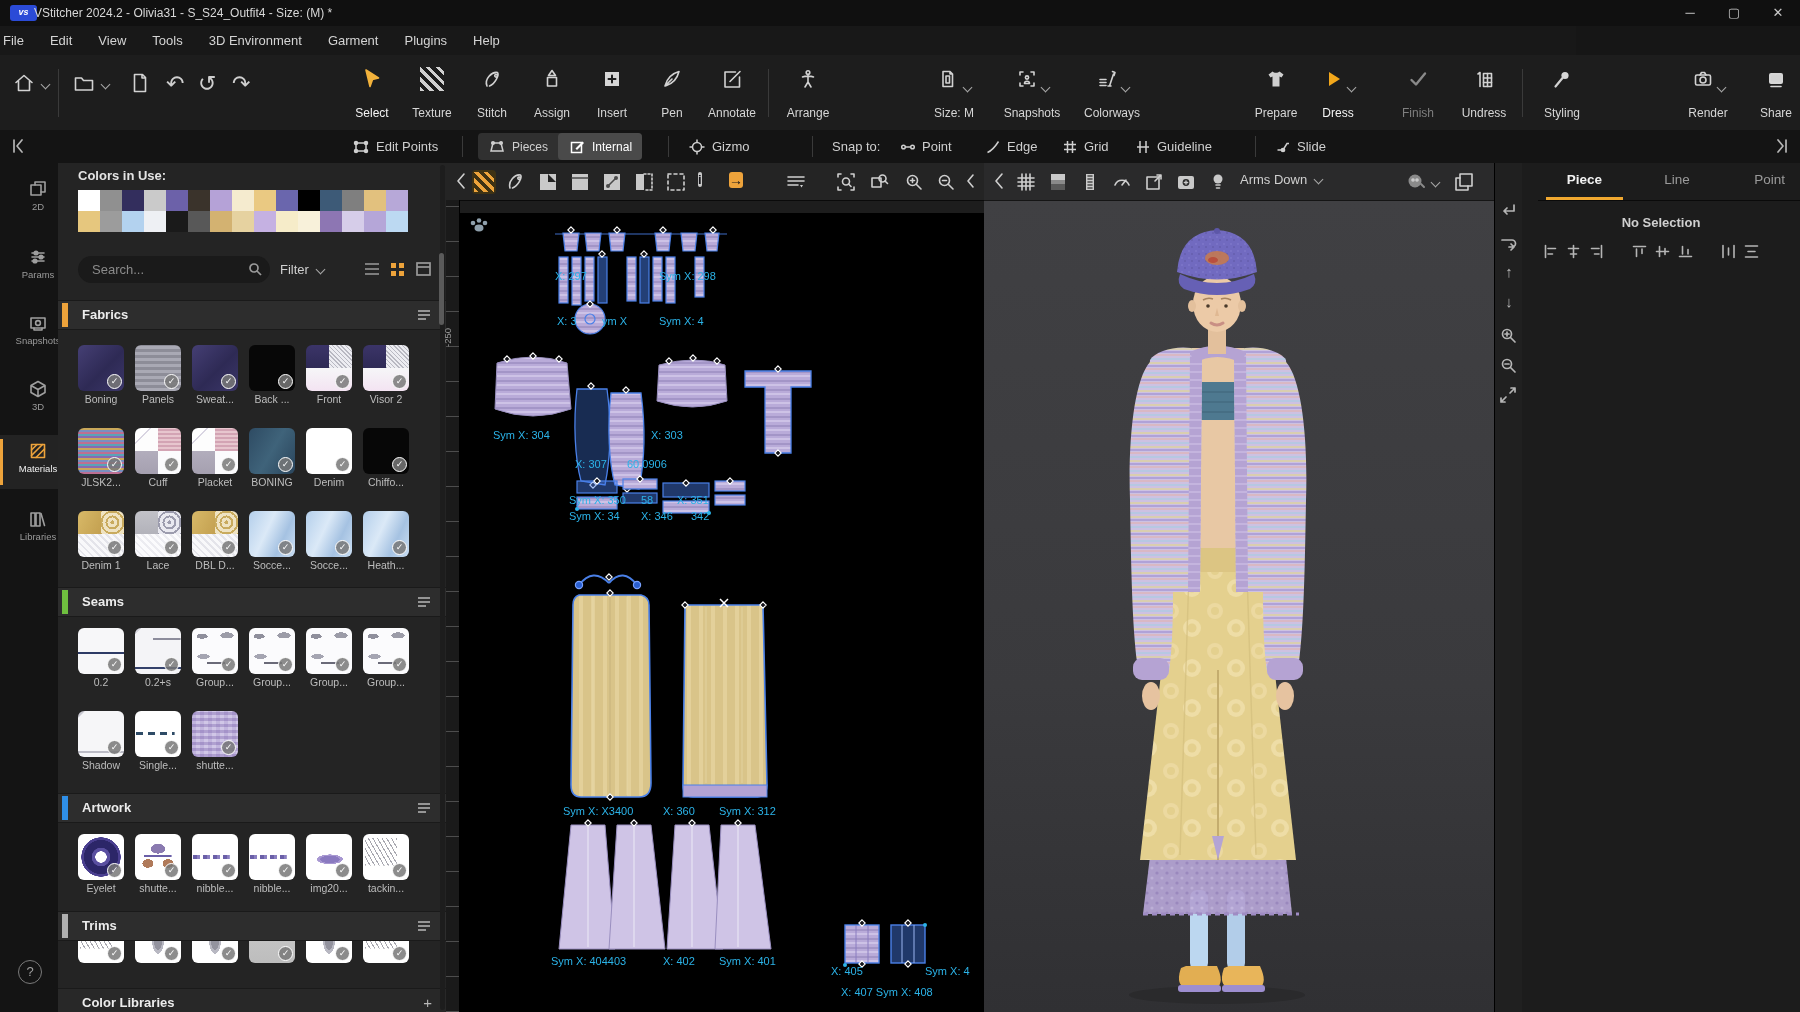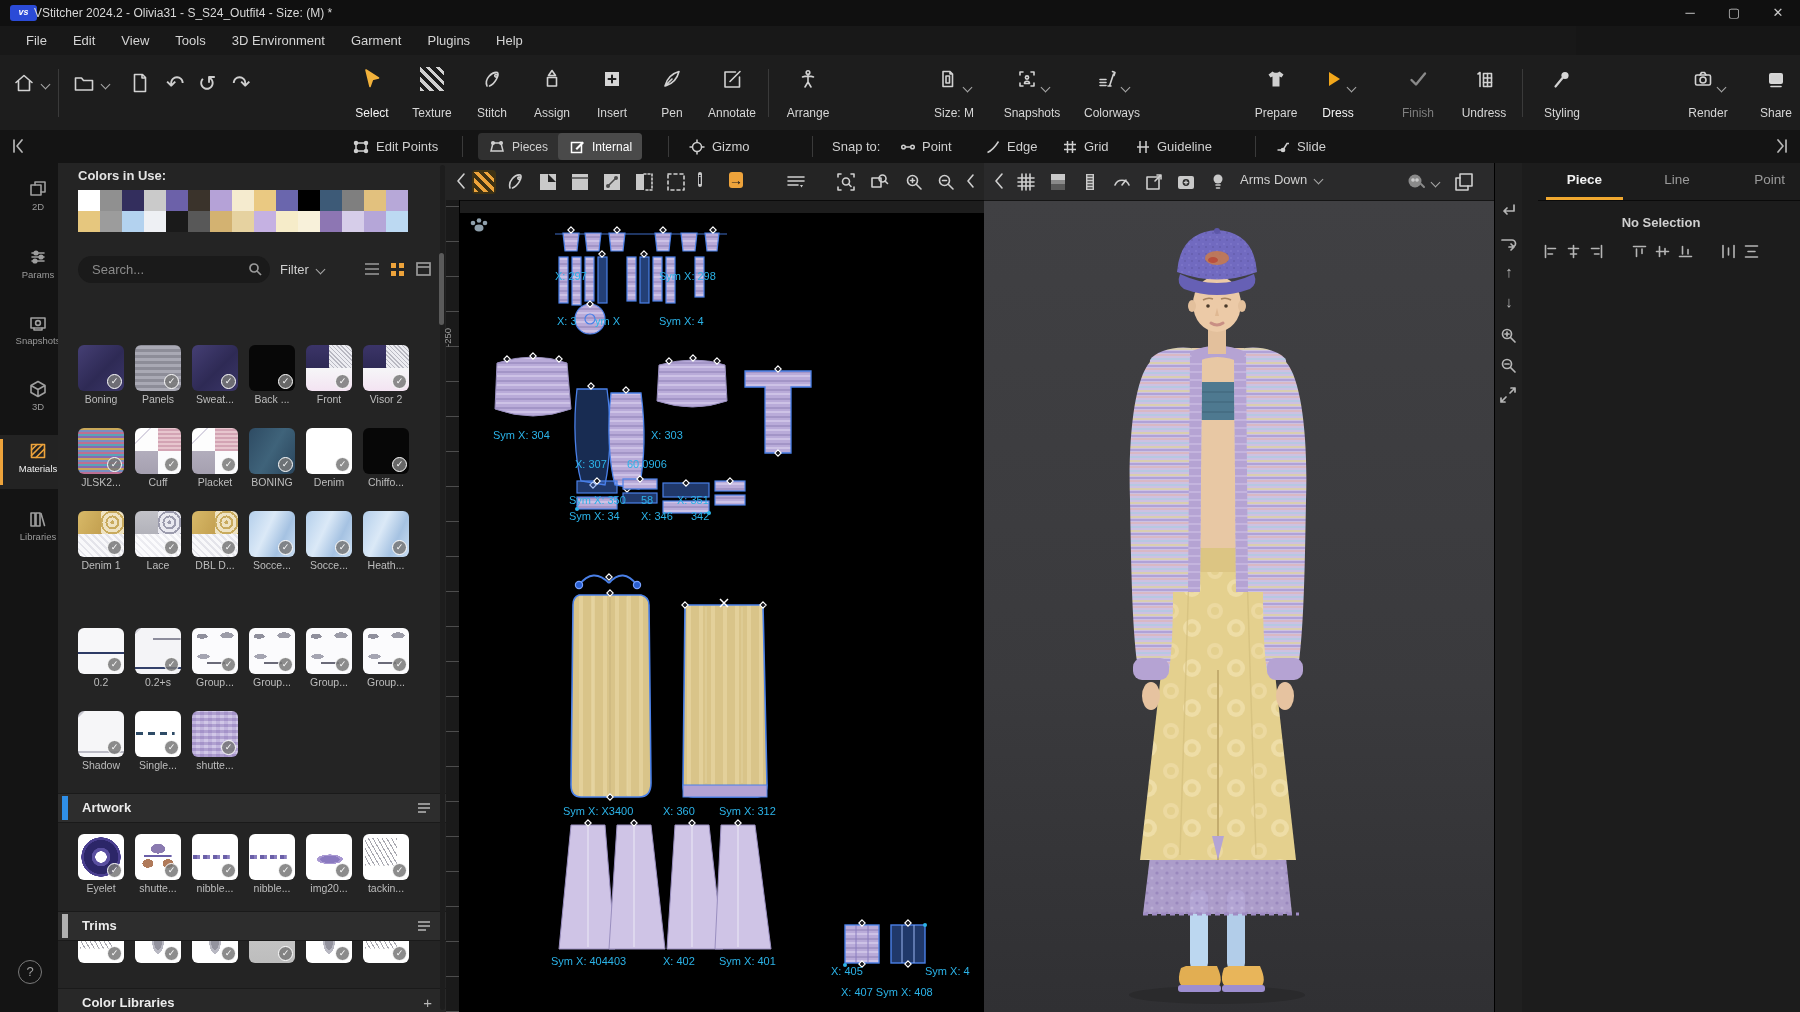--- a/index.html
+++ b/index.html
@@ -7,21 +7,21 @@
   #app{position:relative;width:1800px;height:1012px;background:#161616;overflow:hidden;color:#cfcfcf;font-size:12px;}
 
   
   #titlebar{position:absolute;left:0;top:0;width:1800px;height:26px;background:#101010;}
   .app-ico{position:absolute;left:10px;top:5px;width:27px;height:16px;background:#2b4bd7;border-radius:3px;color:#fff;
     font-size:9px;font-weight:bold;font-style:italic;text-align:center;line-height:15px;}
   #title-text{position:absolute;left:34px;top:6px;font-size:12px;color:#d8d8d8;white-space:nowrap;}
   .wbtn{position:absolute;top:0;width:44px;height:26px;text-align:center;line-height:25px;color:#c9c9c9;font-size:13px;}
 
   
-  #menubar{position:absolute;left:0;top:26px;width:1576px;height:29px;background:#181818;display:flex;align-items:center;padding-left:26px;box-sizing:border-box;gap:26px;}
+  #menubar{position:absolute;left:0;top:26px;width:1576px;height:29px;background:#181818;display:flex;align-items:center;padding-left:3px;box-sizing:border-box;gap:26px;}
   .menu-item{color:#d4d4d4;font-size:13px;}
 
   
   #toolbar{position:absolute;left:0;top:55px;width:1800px;height:75px;background:#1d1d1d;border-bottom:1px solid #0c0c0c;}
   .tbtn{position:absolute;top:8px;width:64px;height:60px;text-align:center;}
   .tbtn .ticon{display:block;height:36px;padding-top:4px;}
   .tlabel{display:block;margin-top:3px;font-size:12px;color:#d6d6d6;white-space:nowrap;}
   .tlabel.sel{color:#f5f5f5;}
   .tlabel.dim{color:#7f7f7f;}
   .tdiv{position:absolute;top:14px;width:1px;height:48px;background:#3a3a3a;}
@@ -564,20 +564,27 @@
           <path d="M2 4 H16 M2 9 H16 M2 14 H16"></path>
         </svg>
       <svg class="viewic on" style="left:331px">
           <path d="M2 3 H7 V8 H2 Z M10 3 H15 V8 H10 Z M2 11 H7 V16 H2 Z M10 11 H15 V16 H10 Z" fill="#eda33b" stroke="none"></path>
         </svg>
       <svg class="viewic" style="left:357px">
           <rect x="2" y="3" width="13" height="12"></rect>
           <path d="M2 7 H15"></path>
         </svg>
 
+      <div class="sec-header" style="top:137px">
+        <span class="bar" style="background:#eda33b"></span>
+        <span class="sec-title">Fabrics</span>
+        <svg class="sec-ic">
+            <path d="M2 3 H14 M2 7 H14 M2 11 H10"></path>
+          </svg>
+      </div>
       <div class="grid" id="grid-fabrics" style="top:182px">
           <div class="fab-item">
             <div class="thumb th-purple-fabric">
               <span class="badge">✓</span>
             </div>
             <div class="fab-label">Boning</div>
           </div>
           <div class="fab-item">
             <div class="thumb th-gray-stripe">
               <span class="badge">✓</span>
@@ -675,20 +682,27 @@
             <div class="fab-label">Socce...</div>
           </div>
           <div class="fab-item">
             <div class="thumb th-blue-satin">
               <span class="badge">✓</span>
             </div>
             <div class="fab-label">Heath...</div>
           </div>
         </div>
 
+      <div class="sec-header" style="top:424px">
+        <span class="bar" style="background:#6fbf3f"></span>
+        <span class="sec-title">Seams</span>
+        <svg class="sec-ic">
+            <path d="M2 3 H14 M2 7 H14 M2 11 H10"></path>
+          </svg>
+      </div>
       <div class="grid" id="grid-seams" style="top:465px">
           <div class="fab-item">
             <div class="thumb th-seam-line">
               <span class="badge">✓</span>
             </div>
             <div class="fab-label">0.2</div>
           </div>
           <div class="fab-item">
             <div class="thumb th-seam-fold-line">
               <span class="badge">✓</span>
@@ -1032,21 +1046,21 @@
               <use href="#dm" x="403" y="751"></use>
               <use href="#dm" x="449" y="751"></use>
             <circle cx="386" cy="752" r="2" fill="#2bb3e8" stroke="none"></circle>
               <circle cx="466" cy="712" r="2" fill="#2bb3e8" stroke="none"></circle>
           </g>
         </svg>
         <div id="canvas-labels">
             <span class="cl" style="left: 96px; top: 57px; color: rgb(43, 179, 232);">X: 297</span>
             <span class="cl" style="left: 200px; top: 57px; color: rgb(43, 179, 232);">Sym X: 298</span>
             <span class="cl" style="left: 98px; top: 102px; color: rgb(43, 179, 232);">X: 3</span>
-            <span class="cl" style="left: 136px; top: 102px; color: rgb(43, 179, 232);">ym X</span>
+            <span class="cl" style="left: 143px; top: 102px; color: rgb(43, 179, 232);">ym X</span>
             <span class="cl" style="left: 200px; top: 102px; color: rgb(43, 179, 232);">Sym X: 4</span>
             <span class="cl" style="left: 34px; top: 216px; color: rgb(43, 179, 232);">Sym X: 304</span>
             <span class="cl" style="left: 192px; top: 216px; color: rgb(43, 179, 232);">X: 303</span>
             <span class="cl" style="left: 116px; top: 245px; color: rgb(43, 179, 232);">X: 307</span>
             <span class="cl" style="left: 168px; top: 245px; color: rgb(43, 179, 232);">60.0906</span>
             <span class="cl" style="left: 110px; top: 281px; color: rgb(43, 179, 232);">Sym X: 350</span>
             <span class="cl" style="left: 182px; top: 281px; color: rgb(43, 179, 232);">58</span>
             <span class="cl" style="left: 218px; top: 281px; color: rgb(43, 179, 232);">X: 351</span>
             <span class="cl" style="left: 110px; top: 297px; color: rgb(43, 179, 232);">Sym X: 34</span>
             <span class="cl" style="left: 182px; top: 297px; color: rgb(43, 179, 232);">X: 346</span>

